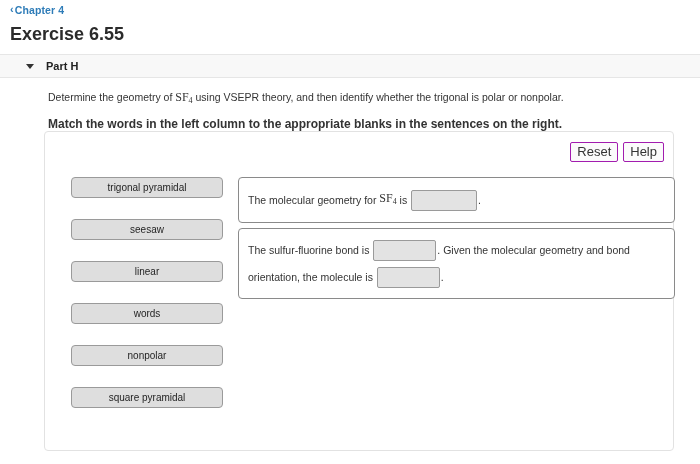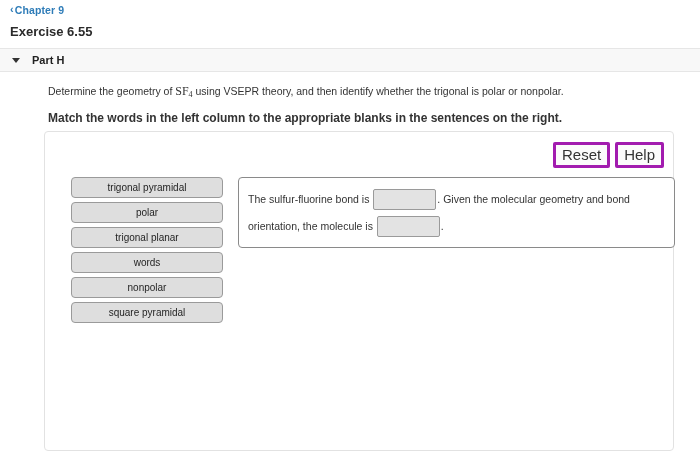--- a/index.html
+++ b/index.html
@@ -33,35 +33,35 @@
     font-size: 11px;
     line-height: 1;
     font-weight: bold;
     position: relative;
     top: -.5px;
   }
 
   
   .exercise-title {
     padding: 8px 0 0 10px;
-    font-size: 13px;
+    font-size: 18px;
     font-weight: bold;
     color: #2b2b2b;
   }
 
   
   .part-header {
     margin-top: 9px;
     height: 24px;
     background: #f8f8f8;
     border-top: 1px solid #e6e6e6;
     border-bottom: 1px solid #e6e6e6;
     display: flex;
     align-items: center;
-    padding-left: 12px;
+    padding-left: 26px;
     box-sizing: border-box;
     cursor: pointer;
   }
   .part-caret {
     width: 0; height: 0;
     border-left: 4.5px solid transparent;
     border-right: 4.5px solid transparent;
     border-top: 5.5px solid #333;
     margin-right: 12px;
   }
@@ -109,39 +109,39 @@
   }
 
   .tool-row {
     position: absolute;
     right: 9px;
     top: 10px;
     display: flex;
     gap: 5px;
   }
   .tool-btn {
-    font-size: 15px;
+    font-size: 13px;
     color: #333;
     background: #fbfbfb;
-    border: 3px solid #a21caf;
+    border: 1px solid #a21caf;
     border-radius: 2px;
     padding: 2px 6px 2.5px 6px;
     line-height: 1;
     cursor: pointer;
   }
 
   
   .bank {
     position: absolute;
     left: 26px;
     top: 45px;
     width: 152px;
     display: flex;
     flex-direction: column;
-    gap: 4px;
+    gap: 21px;
   }
   .bank-item {
     height: 21px;
     border: 1px solid #9a9a9a;
     border-radius: 4px;
     background: #dedede;
     color: #1f1f1f;
     font-size: 10px;
     display: flex;
     align-items: center;
@@ -185,21 +185,21 @@
     margin: 0 1px;
   }
   .blank.wide { width: 64px; }
   .txt { vertical-align: middle; }
 </style>
 </head>
 <body>
 
 <div class="breadcrumb">
   <span class="chev">‹</span>
-  <span>Chapter 9</span>
+  <span>Chapter 4</span>
 </div>
 
 <div class="exercise-title">Exercise 6.55</div>
 
 <div class="part-header">
   <span class="part-caret"></span>
   <span class="part-label">Part H</span>
 </div>
 
 <div class="prompt-wrap">
@@ -211,29 +211,33 @@
 
 <div class="activity">
 
   <div class="tool-row">
     <button class="tool-btn">Reset</button>
     <button class="tool-btn">Help</button>
   </div>
 
   <div class="bank">
     <div class="bank-item">trigonal pyramidal</div>
-    <div class="bank-item">polar</div>
-    <div class="bank-item">trigonal planar</div>
+    <div class="bank-item">seesaw</div>
+    <div class="bank-item">linear</div>
     <div class="bank-item">words</div>
     <div class="bank-item">nonpolar</div>
     <div class="bank-item">square pyramidal</div>
   </div>
 
   <div class="sentences">
 
+    <div class="sentence-box">
+      <span class="txt">The molecular geometry for </span><span class="chem txt"><span>SF</span><sub>4</sub></span><span class="txt"> is</span>
+      <span class="blank wide"></span><span class="txt">.</span>
+    </div>
 
     <div class="sentence-box two-line">
       <span class="txt">The sulfur-fluorine bond is</span>
       <span class="blank"></span><span class="txt">. Given the molecular geometry and bond orientation, the</span>
       <span class="txt">molecule is</span>
       <span class="blank"></span><span class="txt">.</span>
     </div>
 
   </div>
 </div>

